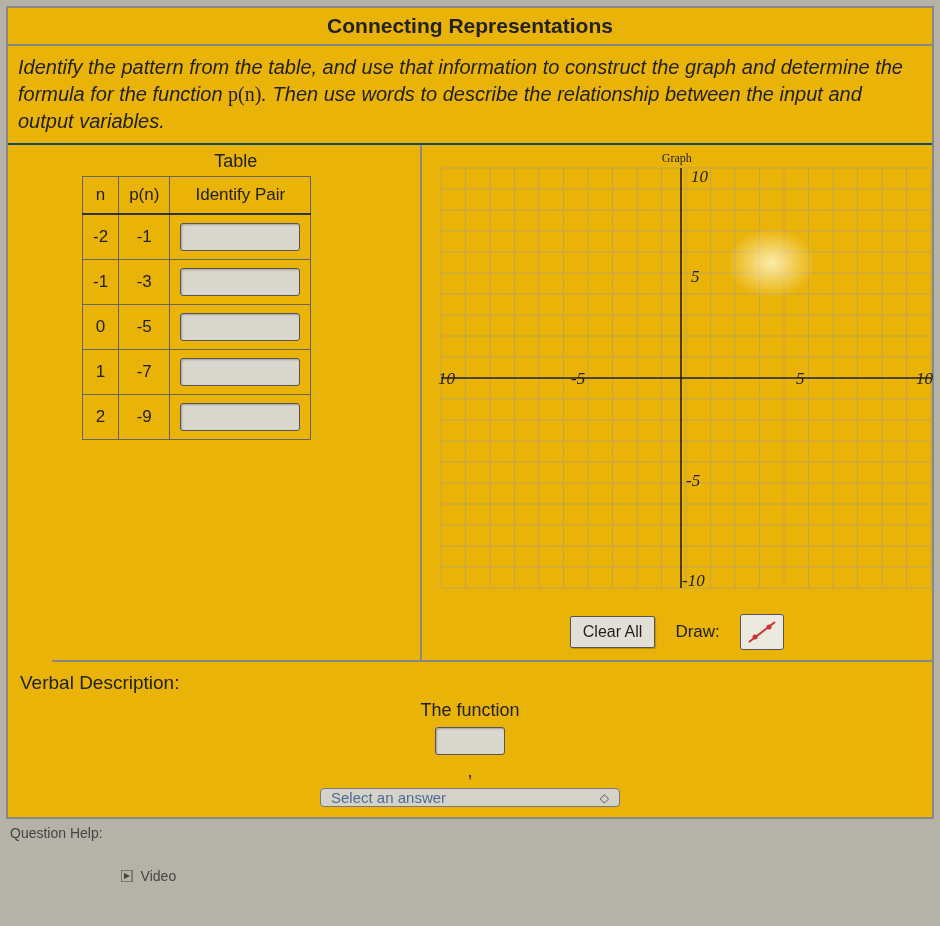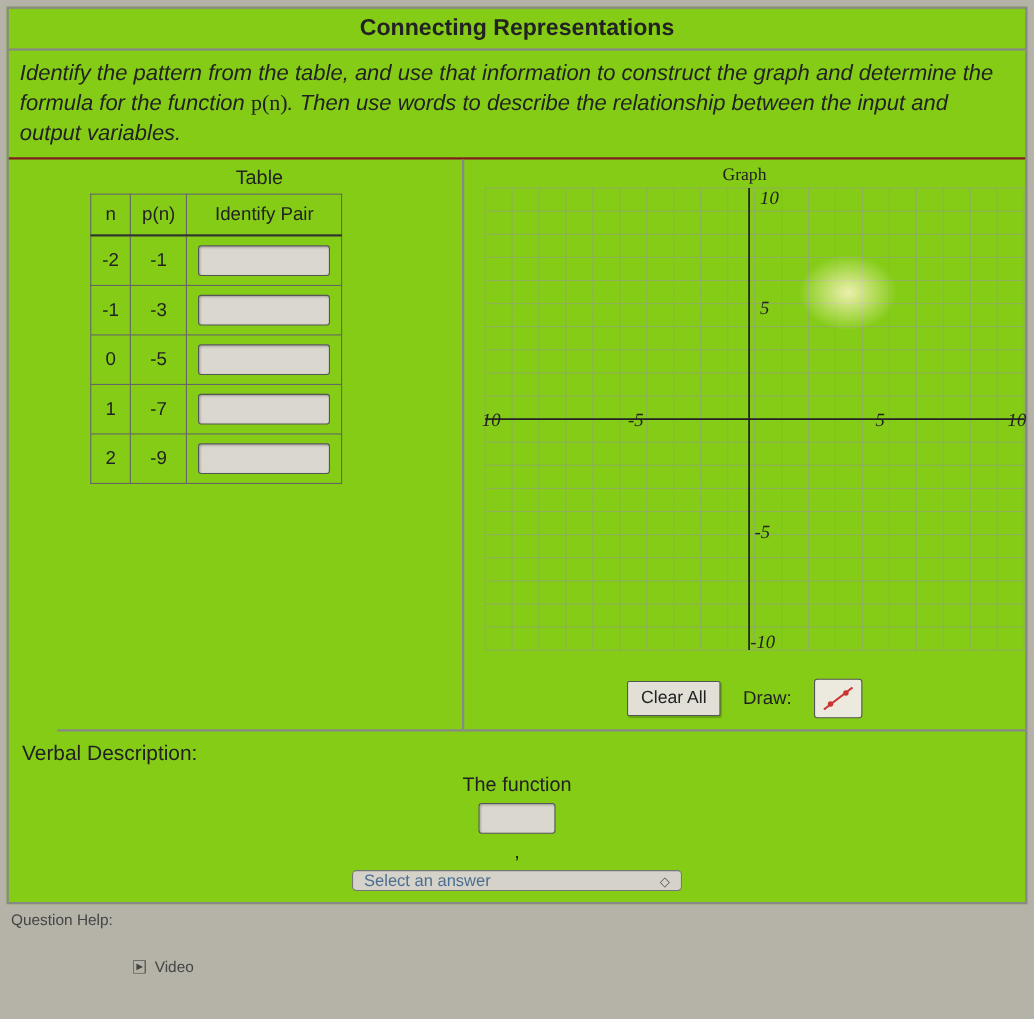--- a/index.html
+++ b/index.html
@@ -5,35 +5,35 @@
   * { box-sizing: border-box; }
   body {
     margin: 0;
     padding: 6px;
     background: #b5b3a8;
     font-family: Verdana, Geneva, sans-serif;
     width: 940px;
   }
   .outer {
     border: 2px solid #888;
-    background: #84cc16;
+    background: #eab308;
   }
   .title-row {
     text-align: center;
     font-size: 21px;
     font-weight: bold;
     padding: 6px;
     border-bottom: 2px solid #888;
     color: #222;
   }
   .instructions {
     font-style: italic;
     font-size: 20px;
     padding: 8px 10px;
-    border-bottom: 2px solid #7f1d1d;
+    border-bottom: 2px solid #0c4a6e;
     color: #222;
     line-height: 1.35;
   }
   .instructions .math { font-style: normal; font-family: Georgia, serif; }
   .middle {
     display: flex;
     border-bottom: 2px solid #888;
     margin-left: 44px;
   }
   .table-cell {
@@ -75,21 +75,21 @@
   }
   .graph-wrap {
     position: relative;
     width: 510px;
     height: 460px;
     margin: 0 auto;
   }
   svg.grid { display: block; }
   .graph-label {
     text-align: center;
-    font-size: 16px;
+    font-size: 12px;
     font-style: italic;
     font-family: Georgia, serif;
     margin-bottom: -18px;
     position: relative;
     z-index: 2;
     color: #222;
   }
   .toolbar {
     display: flex;
     align-items: center;

